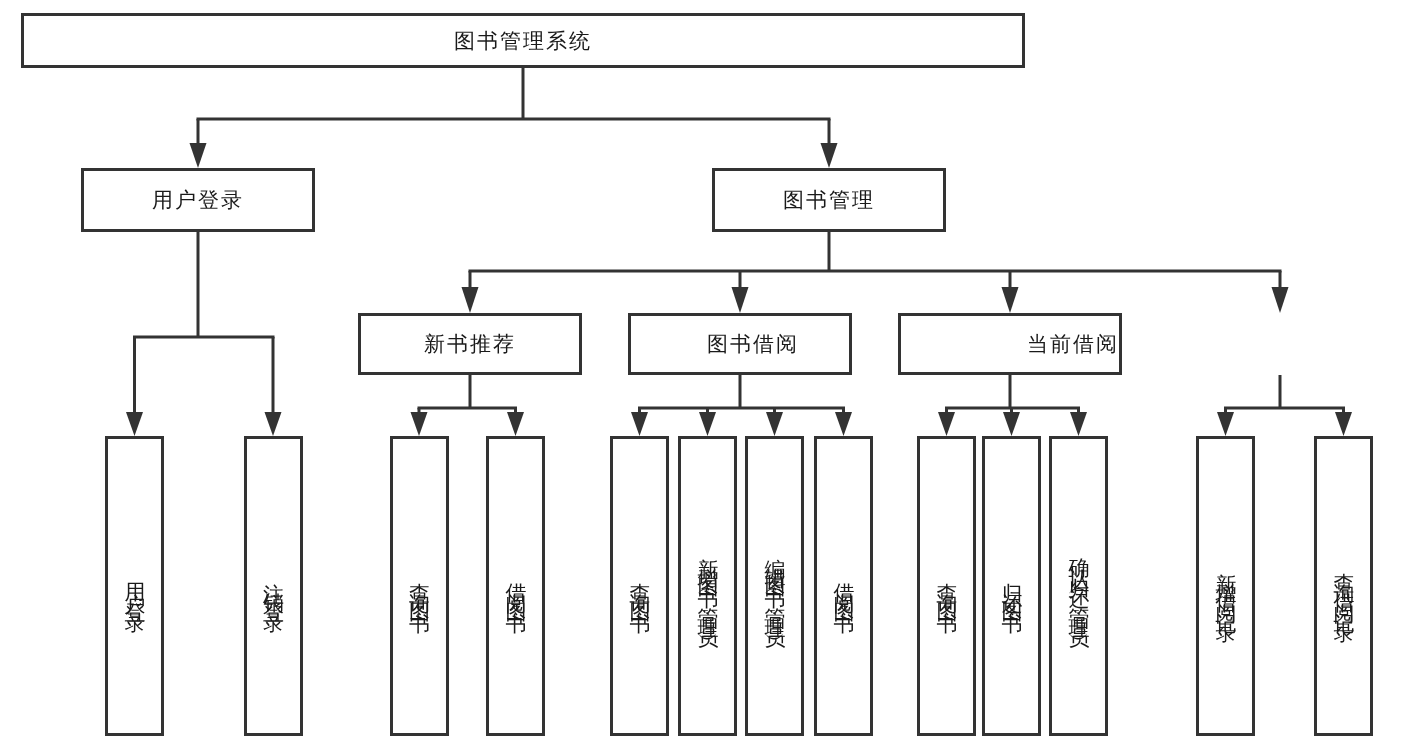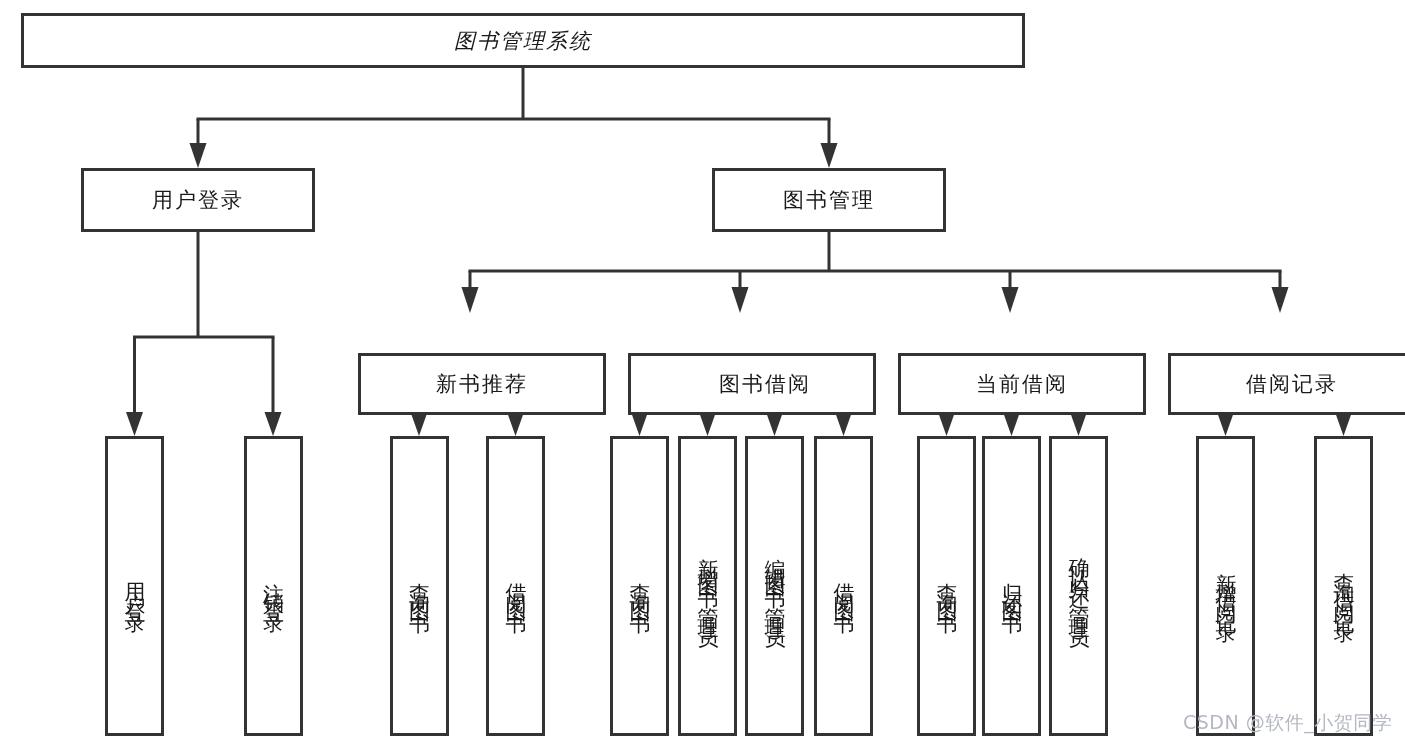--- a/index.html
+++ b/index.html
@@ -12,29 +12,29 @@
     position:absolute; background:#ffffff; border:3px solid #333333;
     box-sizing:border-box; display:flex; align-items:center; justify-content:center;
     color:#1a1a1a; z-index:2;
   }
   .h-label { font-size:21px; letter-spacing:2px; white-space:nowrap; }
   .v-label {
     writing-mode:vertical-rl; text-orientation:mixed;
     font-size:21px; letter-spacing:10px; line-height:1; white-space:nowrap;
   }
   
-  .n-root   { left:21px;  top:13px;  width:1004px; height:55px;font-style:italic; }
+  .n-root   { left:21px;  top:13px;  width:1004px; height:55px; }
   
   .n-login  { left:81px;  top:168px; width:234px;  height:64px; }
   .n-mgmt   { left:712px; top:168px; width:234px;  height:64px;align-items:center; }
   
-  .lvl3 { top:313px; width:248px; height:62px;margin-top:40px; }
+  .lvl3 { top:313px; width:224px; height:62px; }
   .n-rec    { left:358px; }
   .n-borrow { left:628px;padding-left:26px; }
-  .n-cur    { left:898px; }
+  .n-cur    { left:898px;justify-content:flex-end; }
   .n-rec2   { left:1168px; }
   
   .leaf { top:436px; width:59px; height:300px; }
   .lf-a1 { left:105px;    }  .lf-a2 { left:243.5px;  }
   .lf-b1 { left:389.5px;  }  .lf-b2 { left:486px;    }
   .lf-c1 { left:610px;    }  .lf-c2 { left:678px;    }
   .lf-c3 { left:745px;    }  .lf-c4 { left:814px;    }
   .lf-d1 { left:917px;    }  .lf-d2 { left:982px;    }
   .lf-d3 { left:1049px;   }
   .lf-e1 { left:1196px;   }  .lf-e2 { left:1314px;   }
@@ -126,23 +126,20 @@
 
   <div class="box lvl3 n-rec">
     <span class="h-label">新书推荐</span>
   </div>
   <div class="box lvl3 n-borrow">
     <span class="h-label">图书借阅</span>
   </div>
   <div class="box lvl3 n-cur">
     <span class="h-label">当前借阅</span>
   </div>
-  <div class="box lvl3 n-rec2">
-    <span class="h-label">借阅记录</span>
-  </div>
 
   <div class="box leaf lf-a1">
     <span class="v-label">用户登录</span>
   </div>
   <div class="box leaf lf-a2">
     <span class="v-label">注销登录</span>
   </div>
 
   <div class="box leaf lf-b1">
     <span class="v-label">查询图书</span>
@@ -174,15 +171,14 @@
     <span class="v-label">确认归还（管理员）</span>
   </div>
 
   <div class="box leaf lf-e1">
     <span class="v-label">新增借阅记录</span>
   </div>
   <div class="box leaf lf-e2">
     <span class="v-label">查询借阅记录</span>
   </div>
 
-  <div class="watermark">CSDN @软件_小贺同学</div>
 
 </div>
 
 </body></html>

